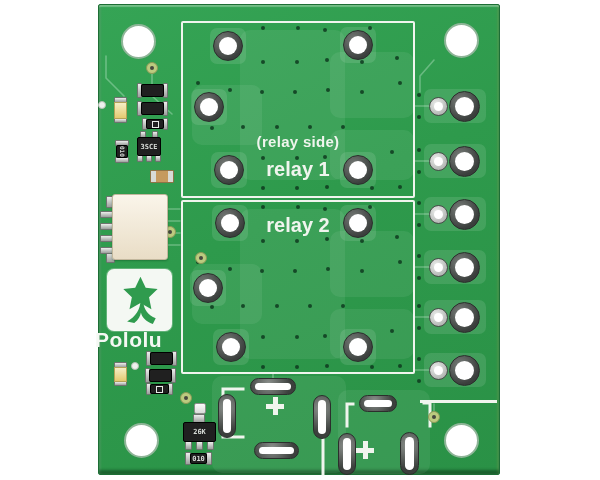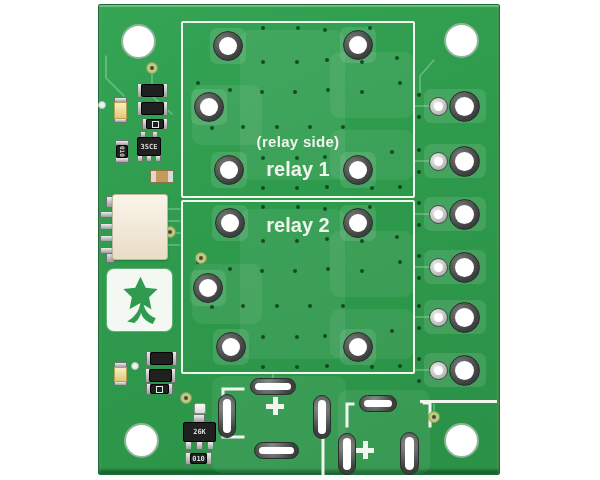--- a/index.html
+++ b/index.html
@@ -385,13 +385,14 @@
   <div id="connector-body"></div>
 
   <div id="logo">
     <svg viewBox="0 0 64 60">
       <g fill="#2f9b4e">
         <path d="M33,6 L38.5,17.5 L51,19 L42,27.5 L44.5,40 L33,33.5 L21.5,40 L24,27.5 L15,19 L27.5,17.5 Z"></path>
         <path d="M33,31 C33,40 28,48 19,53 L26.5,54.5 C31,51 33,47 33.5,43.5 C34.5,48.5 38.5,53 46,55.5 L49,49.5 C41,46.5 36.5,40 36,32.5 Z"></path>
       </g>
     </svg>
   </div>
+  <div id="logo-text">Pololu</div>
 </div>
 
 </body></html>

